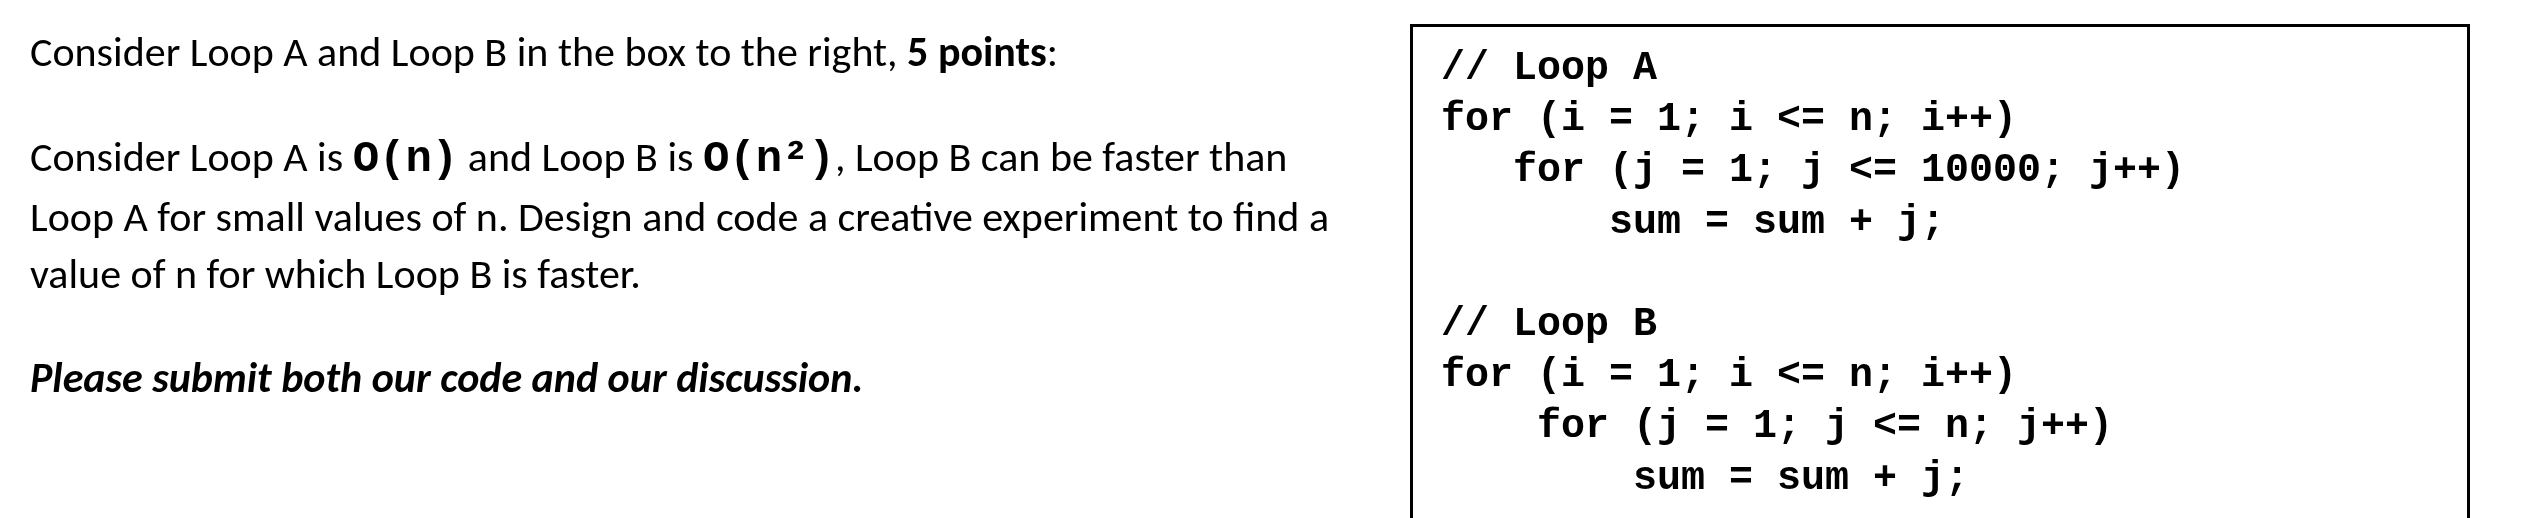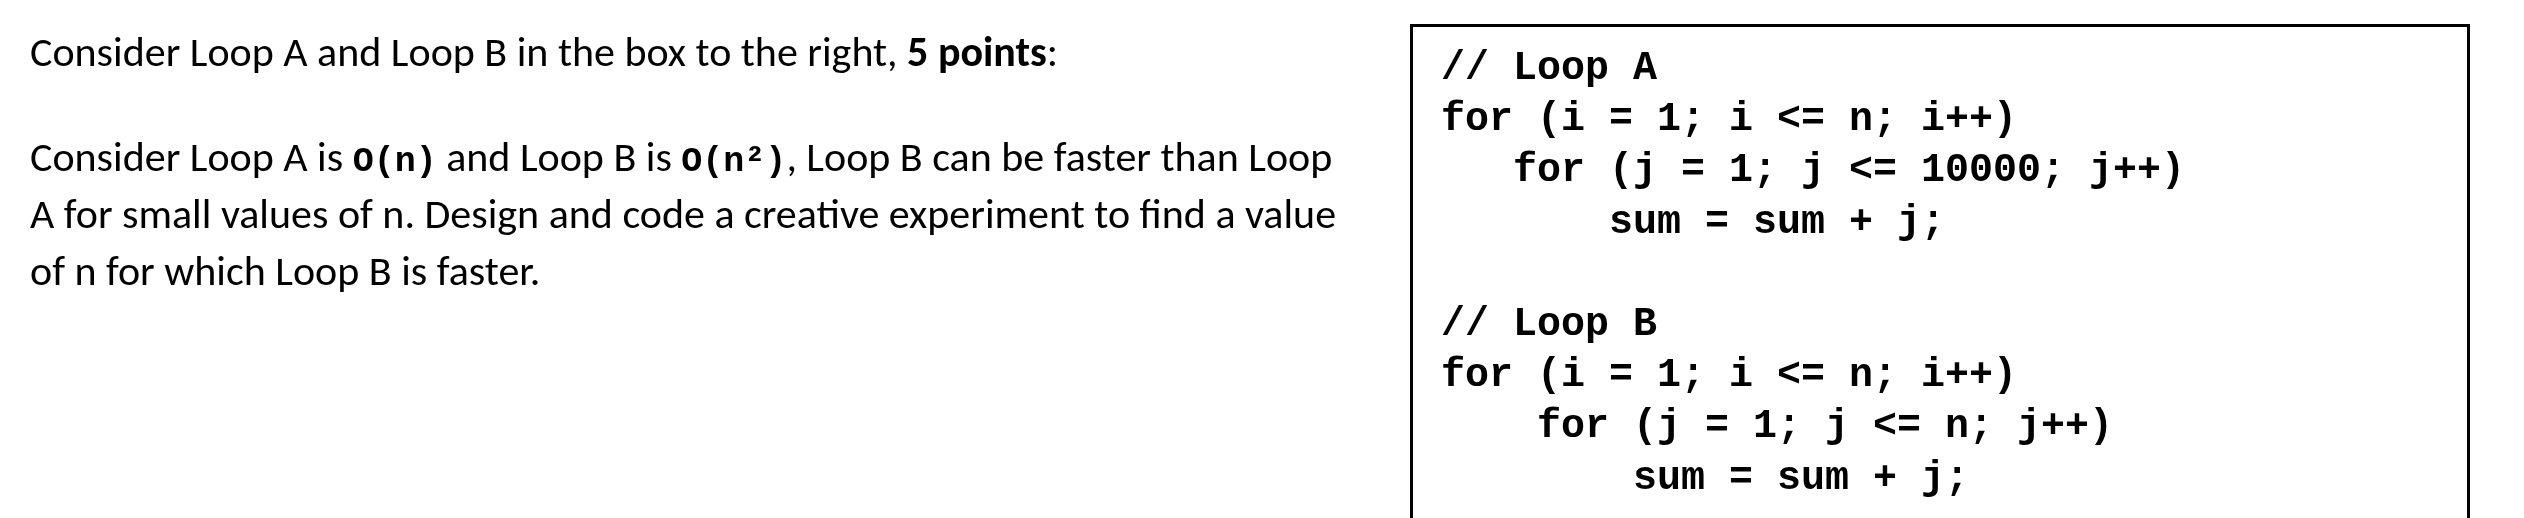--- a/index.html
+++ b/index.html
@@ -23,21 +23,21 @@
     font-size: 42px;
     line-height: 1.35;
   }
   .left .p1 { margin: 0 0 48px 0; }
   .left .p2 { margin: 0 0 48px 0; }
   .left .p3 { margin: 0; font-style: italic; font-weight: bold; }
   .bold { font-weight: bold; }
   .mono-inline {
     font-family: "Courier New", Courier, monospace;
     font-weight: bold;
-    font-size: 35px;
+    font-size: 44px;
   }
   .right {
     flex: 0 0 1060px;
   }
   .codebox {
     border: 3px solid #000;
     padding: 16px 28px 20px 28px;
     font-family: "Courier New", Courier, monospace;
     font-weight: bold;
     font-size: 40px;
@@ -53,20 +53,21 @@
   <div class="left">
 
     <p class="p1">
       <span>Consider Loop A and Loop B in the box to the right, </span><span class="bold">5 points</span><span>:</span>
     </p>
 
     <p class="p2">
       <span>Consider Loop A is </span><span class="mono-inline">O(n)</span><span> and Loop B is </span><span class="mono-inline">O(n²)</span><span>, Loop B can be faster than Loop A for small values of n. Design and code a creative experiment to find a value of n for which Loop B is faster.</span>
     </p>
 
+    <p class="p3">Please submit both our code and our discussion.</p>
 
   </div>
 
   <div class="right">
     <div class="codebox"><span>// Loop A</span>
 <span>for (i = 1; i &lt;= n; i++)</span>
 <span>   for (j = 1; j &lt;= 10000; j++)</span>
 <span>       sum = sum + j;</span>
 <span></span>
 <span>// Loop B</span>

